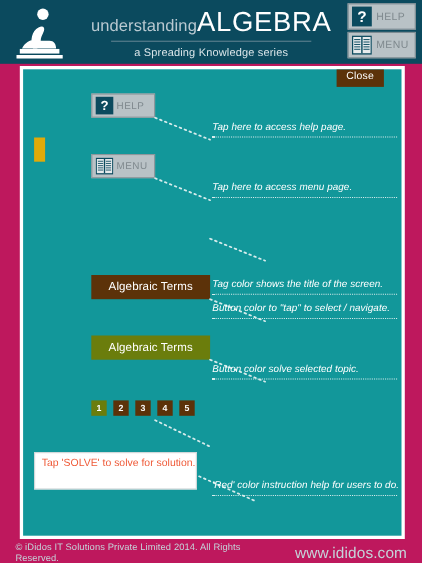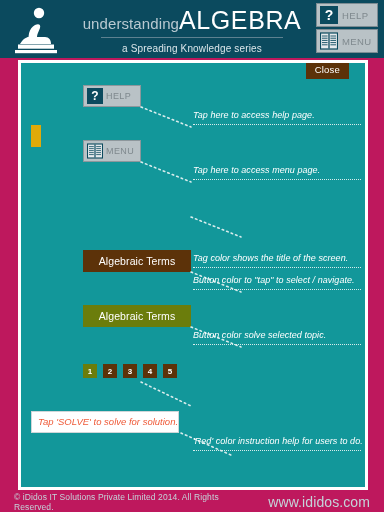--- a/index.html
+++ b/index.html
@@ -204,23 +204,22 @@
     font-weight: bold;
   }
   .step-active   { background: #6b7d0c; }
   .step-inactive { background: #5c3209; }
 
   
   #solve-box {
     width: 148px;
     background: #ffffff;
     border: 1px solid #cfd6d8;
-    padding: 4px 6px 5px;
+    padding: 4px 6px 17px;
     font-size: 9.5px;
-    font-style: italic;
     color: #ef5a38;
     white-space: nowrap;
   }
 
   
   .callout {
     position: absolute;
     left: 172px;
     width: 168px;
   }

